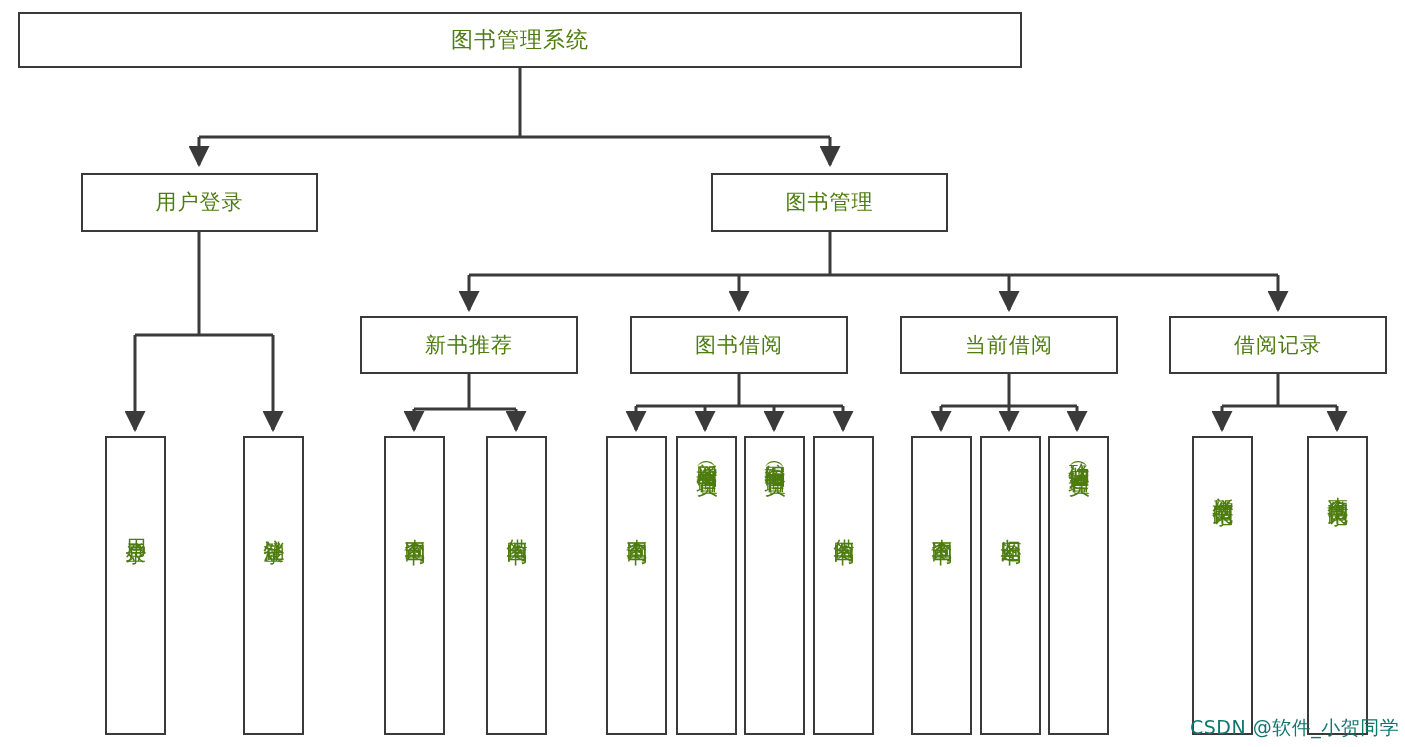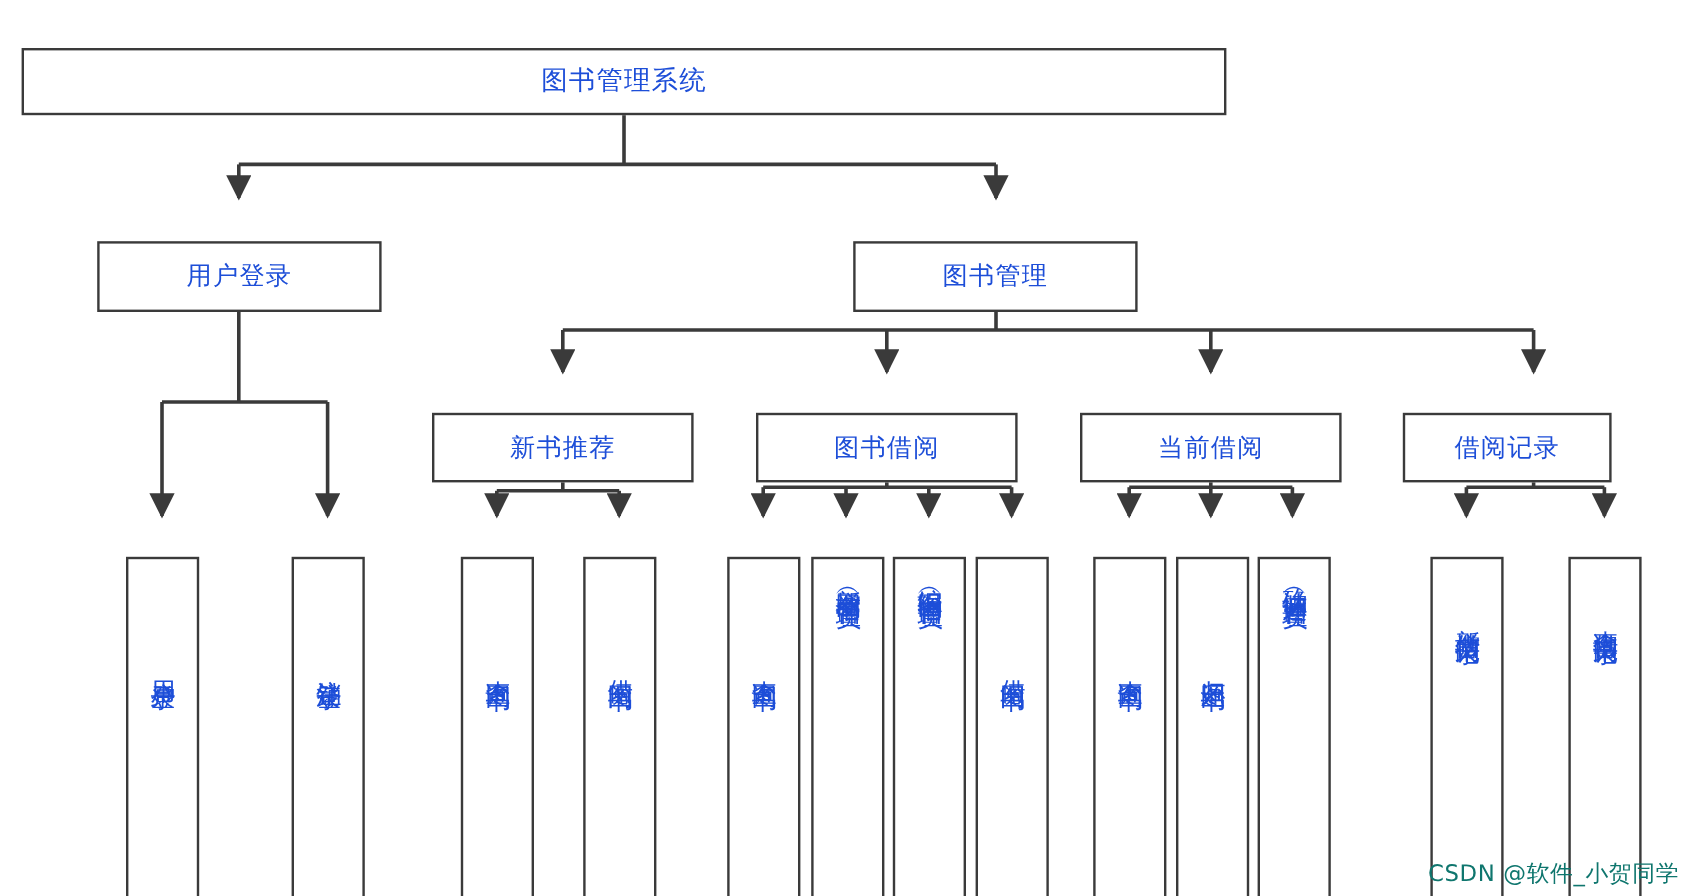--- a/index.html
+++ b/index.html
@@ -27,23 +27,22 @@
     pointer-events: none;
   }
   .node {
     position: absolute;
     box-sizing: border-box;
     border: 2.5px solid #3a3a3a;
     background: #ffffff;
     display: flex;
     align-items: center;
     justify-content: center;
-    color: #1d4ed8;
+    color: #4d7c0f;
     z-index: 2;
-    margin-top: 28px;
   }
   .node-h .label {
     font-size: 21px;
     line-height: 1.15;
     letter-spacing: 1px;
     white-space: nowrap;
   }
   .node-v {
     align-items: flex-start;
     justify-content: center;
@@ -140,21 +139,21 @@
   </div>
 
   <div class="node node-h" style="left:630px; top:316px; width:218px; height:58px;">
     <span class="label">图书借阅</span>
   </div>
 
   <div class="node node-h" style="left:900px; top:316px; width:218px; height:58px;">
     <span class="label">当前借阅</span>
   </div>
 
-  <div class="node node-h" style="left:1169px; top:316px; width:174px; height:58px;">
+  <div class="node node-h" style="left:1169px; top:316px; width:218px; height:58px;">
     <span class="label">借阅记录</span>
   </div>
 
   <div class="node node-v" style="left:105px; top:436px; width:61px; height:299px; padding-top:84px;">
     <span class="label">用户登录</span>
   </div>
 
   <div class="node node-v" style="left:243px; top:436px; width:61px; height:299px; padding-top:84px;">
     <span class="label">注销登录</span>
   </div>

